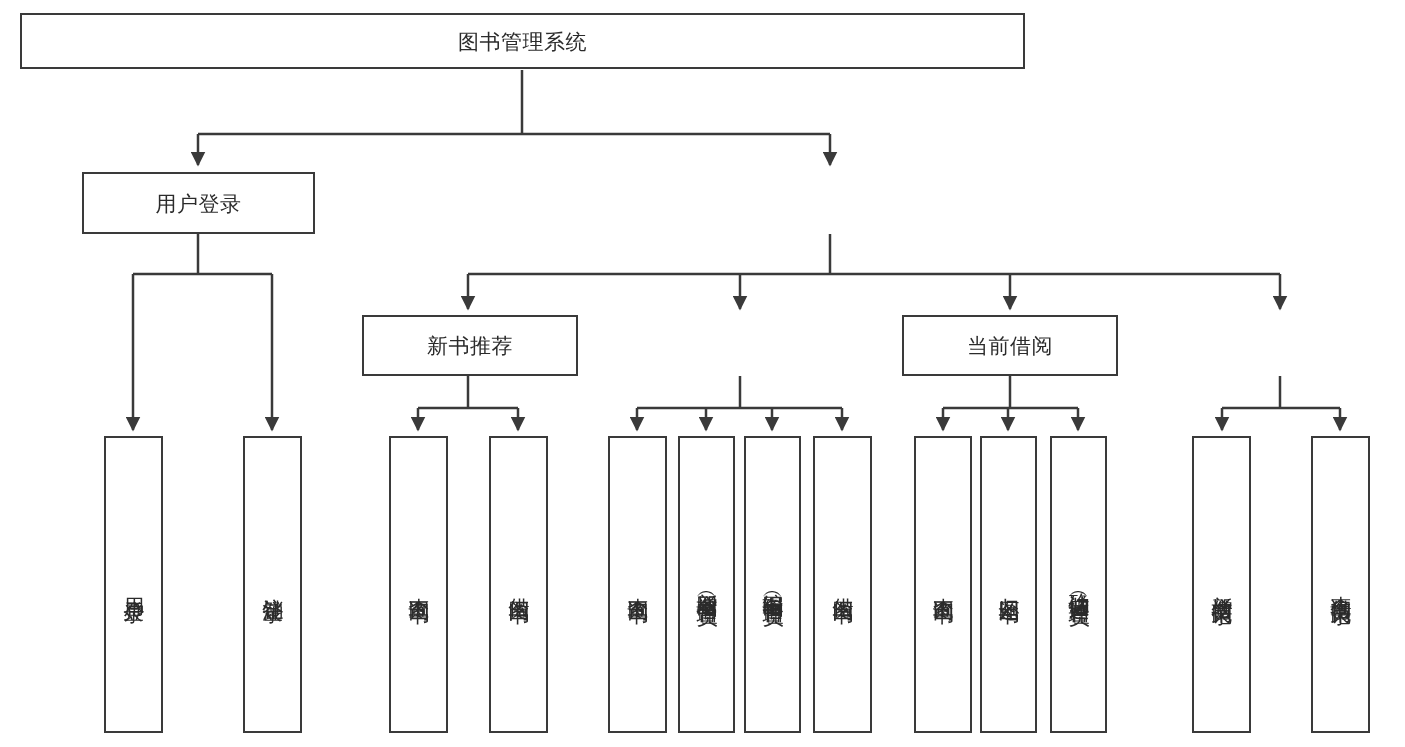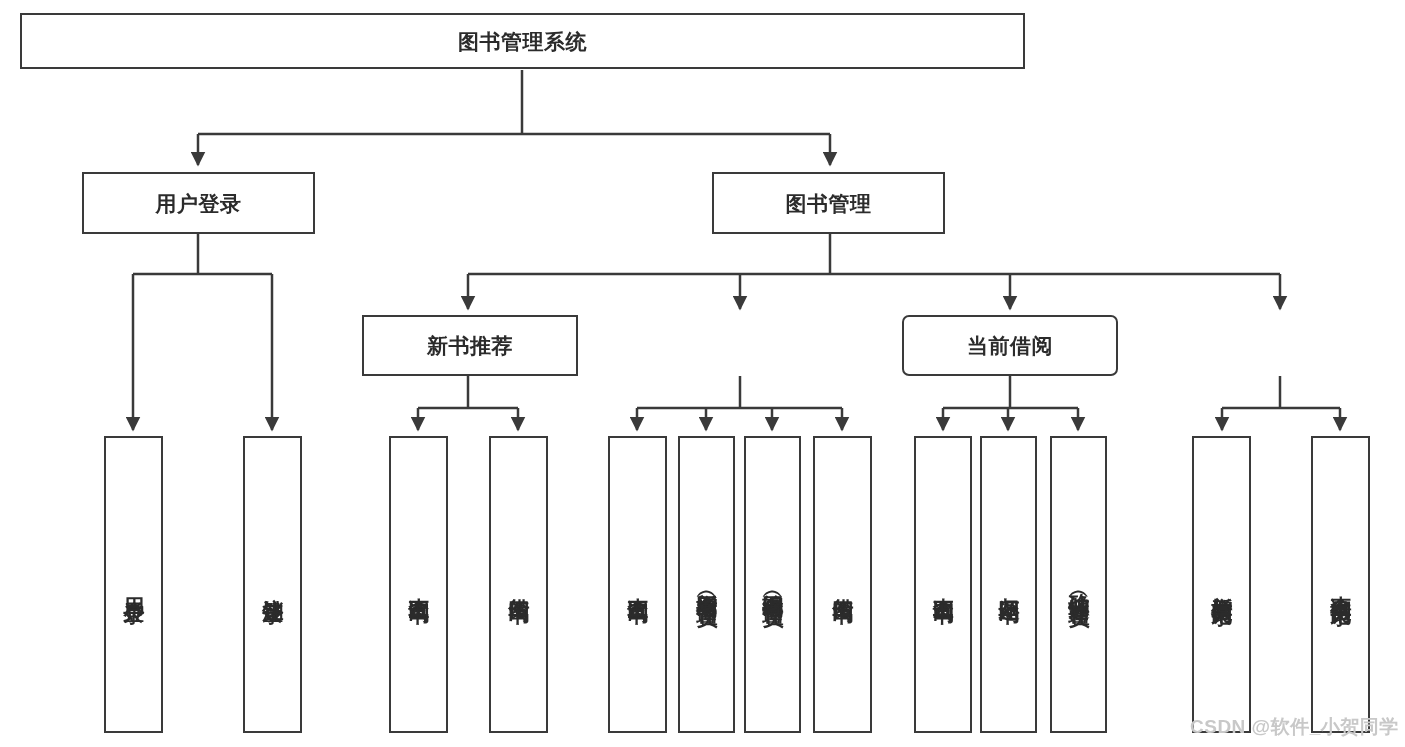--- a/index.html
+++ b/index.html
@@ -11,21 +11,20 @@
     width: 1405px;
     height: 747px;
     font-family: "Liberation Sans", sans-serif;
     overflow: hidden;
     position: relative;
   }
   #diagram-root {
     position: relative;
     width: 1405px;
     height: 552px;
-    font-weight: bold;
   }
   svg.edges {
     position: absolute;
     left: 0;
     top: 0;
     width: 1405px;
     height: 747px;
     pointer-events: none;
   }
   .node {
@@ -125,28 +124,25 @@
     </g>
   </svg>
 
   <div class="node horiz" style="left:20px; top:13px; width:1005px; height:56px;">
     <span class="label">图书管理系统</span>
   </div>
 
   <div class="node horiz" style="left:82px; top:172px; width:233px; height:62px;">
     <span class="label">用户登录</span>
   </div>
-  <div class="node horiz" style="left:712px; top:172px; width:233px; height:62px;">
-    <span class="label">图书管理</span>
-  </div>
 
   <div class="node horiz" style="left:362px; top:315px; width:216px; height:61px;">
     <span class="label">新书推荐</span>
   </div>
-  <div class="node horiz" style="left:902px; top:315px; width:216px; height:61px;border-radius:7px;">
+  <div class="node horiz" style="left:902px; top:315px; width:216px; height:61px;">
     <span class="label">当前借阅</span>
   </div>
 
   <div class="node vert" style="left:104px; top:436px; width:59px; height:297px;">
     <span class="label">用户登录</span>
   </div>
   <div class="node vert" style="left:243px; top:436px; width:59px; height:297px;">
     <span class="label">注销登录</span>
   </div>
 
@@ -180,15 +176,14 @@
     <span class="label">确认归还（管理员）</span>
   </div>
 
   <div class="node vert" style="left:1192px; top:436px; width:59px; height:297px;">
     <span class="label">新增借阅记录</span>
   </div>
   <div class="node vert" style="left:1311px; top:436px; width:59px; height:297px;">
     <span class="label">查询借阅记录</span>
   </div>
 
-  <div class="watermark" style="left:1190px; top:714px;">CSDN @软件_小贺同学</div>
 
 </div>
 
 </body></html>

